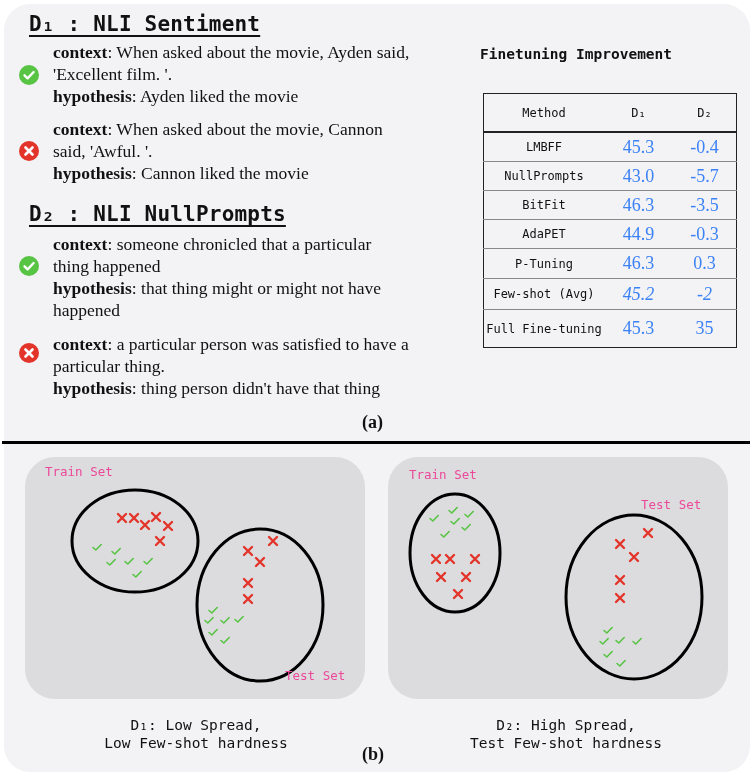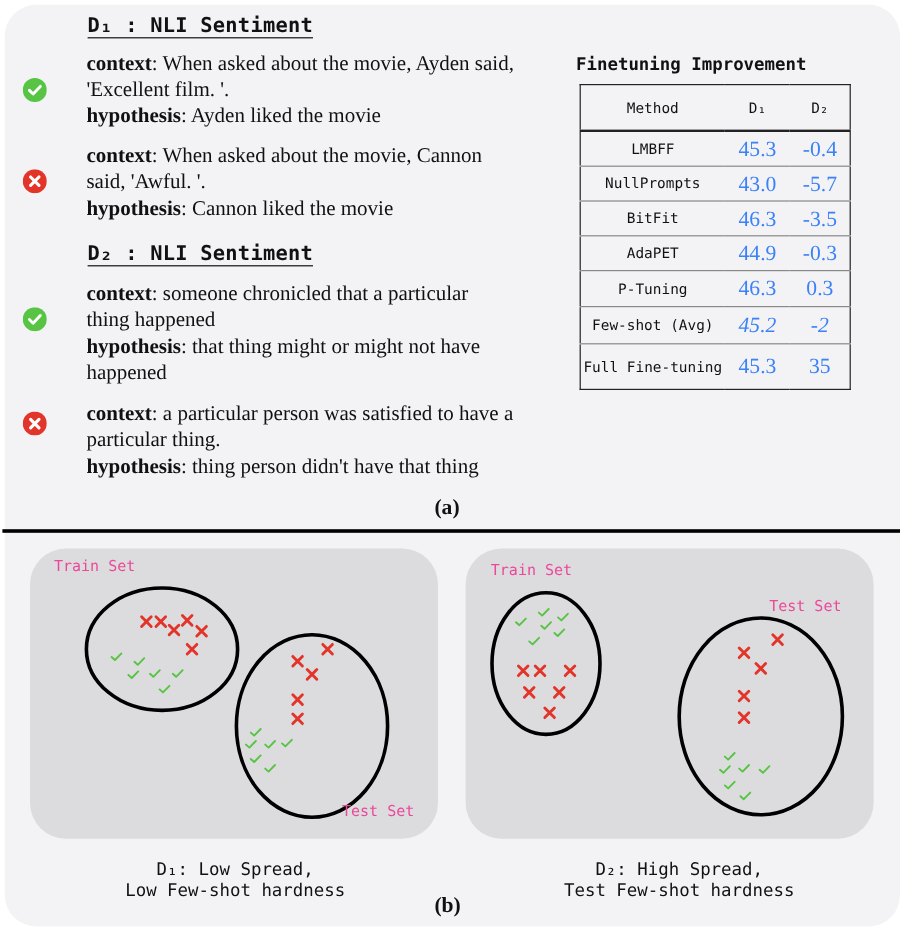--- a/index.html
+++ b/index.html
@@ -6,31 +6,31 @@
     body {
       width: 752px; height: 776px; background: #ffffff; position: relative; overflow: hidden;
       font-family: "Liberation Serif", serif; color: #111;
     }
     .card {
       position: absolute; left: 4px; top: 4px; width: 746px; height: 768px;
       background: #f3f2f5; border-radius: 26px;
     }
     .sec-title {
       position: absolute; font-family: "DejaVu Sans Mono", monospace; font-weight: bold;
-      font-size: 17px; text-decoration: underline; text-underline-offset: 4px; letter-spacing: 0.2px; margin-left: 44px;
-    }
-    .ex { position: absolute; left: 53px; width: 400px; font-size: 17.5px; line-height: 22px; margin-left: 19px; }
+      font-size: 21px; text-decoration: underline; text-underline-offset: 4px; letter-spacing: 0.2px;
+    }
+    .ex { position: absolute; left: 53px; width: 400px; font-size: 17.5px; line-height: 22px; }
     .ex b { font-weight: bold; }
     .badge { position: absolute; left: 19px; width: 20px; height: 20px; }
     .cap { position: absolute; font-weight: bold; font-size: 18px; }
     .divider { position: absolute; left: 2px; top: 441px; width: 748px; height: 3px; background: #000; }
     .tbl-title { position: absolute; left: 480px; top: 46px; width: 270px; 
       font-family: "DejaVu Sans Mono", monospace; font-weight: bold; font-size: 14.5px; }
     table.ft {
-      position: absolute; left: 483px; top: 70px; width: 226px; border-collapse: collapse;
+      position: absolute; left: 483px; top: 93px; width: 254px; border-collapse: collapse;
       border: 1.5px solid #222; font-size: 13px;
     }
     table.ft th, table.ft td { height: 28px; text-align: center; padding: 0; }
     table.ft thead th { height: 37px; border-bottom: 2px solid #222; font-family: "DejaVu Sans Mono", monospace; font-size: 12px; font-weight: normal; }
     table.ft tbody tr { border-bottom: 1px solid #888; }
     table.ft tbody tr:last-child { border-bottom: none; }
     table.ft td.m { font-family: "DejaVu Sans Mono", monospace; font-weight: normal; font-size: 12px; width: 120px; }
     table.ft td.v { font-family: Liberation Serif, serif; font-size: 18px; color: #3b82f6; }
     table.ft td.it { font-style: italic; }
     .panel { position: absolute; background: #dcdcde; border-radius: 30px; }
@@ -59,21 +59,21 @@
 <svg class="badge" style="top:141px;" viewBox="0 0 20 20">
   <circle cx="10" cy="10" r="10" fill="#e3342a"></circle>
   <path d="M6.5 6.5 L13.5 13.5 M13.5 6.5 L6.5 13.5" stroke="#fff" stroke-width="2.6" stroke-linecap="round"></path>
 </svg>
 <div class="ex" style="top:118px;">
   <b>context</b><span>: When asked about the movie, Cannon</span><br>
   <span>said, 'Awful.  '.</span><br>
   <b>hypothesis</b><span>: Cannon liked the movie</span>
 </div>
 
-<div class="sec-title" style="left:29px; top:202px;">D₂ : NLI Sentiment</div>
+<div class="sec-title" style="left:29px; top:202px;">D₂ : NLI NullPrompts</div>
 
 <svg class="badge" style="top:256px;" viewBox="0 0 20 20">
   <circle cx="10" cy="10" r="10" fill="#57c443"></circle>
   <path d="M5.5 10.3 L8.6 13.3 L14.6 7" stroke="#fff" stroke-width="2.4" fill="none" stroke-linecap="round" stroke-linejoin="round"></path>
 </svg>
 <div class="ex" style="top:233px;">
   <b>context</b><span>: someone chronicled that a particular</span><br>
   <span>thing happened</span><br>
   <b>hypothesis</b><span>: that thing might or might not have</span><br>
   <span>happened</span>

